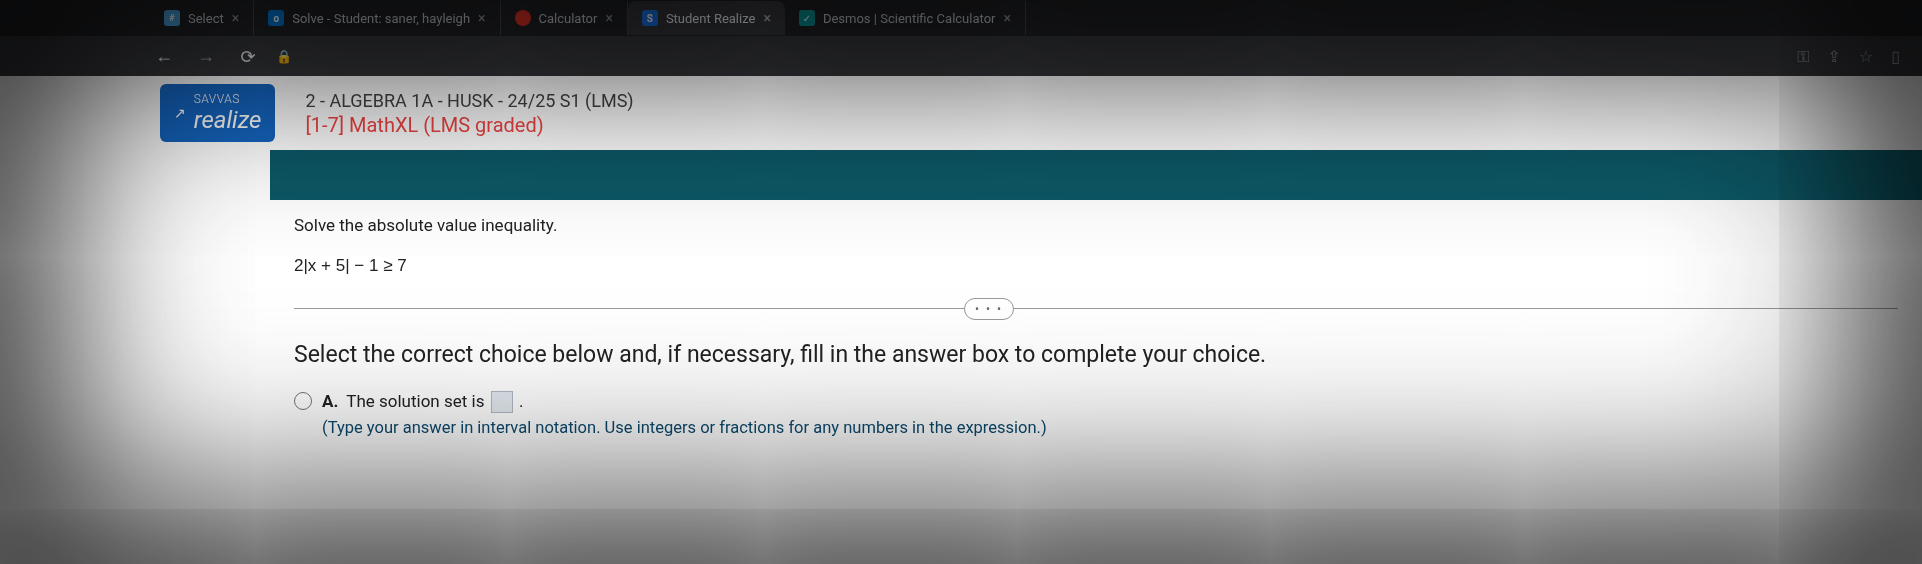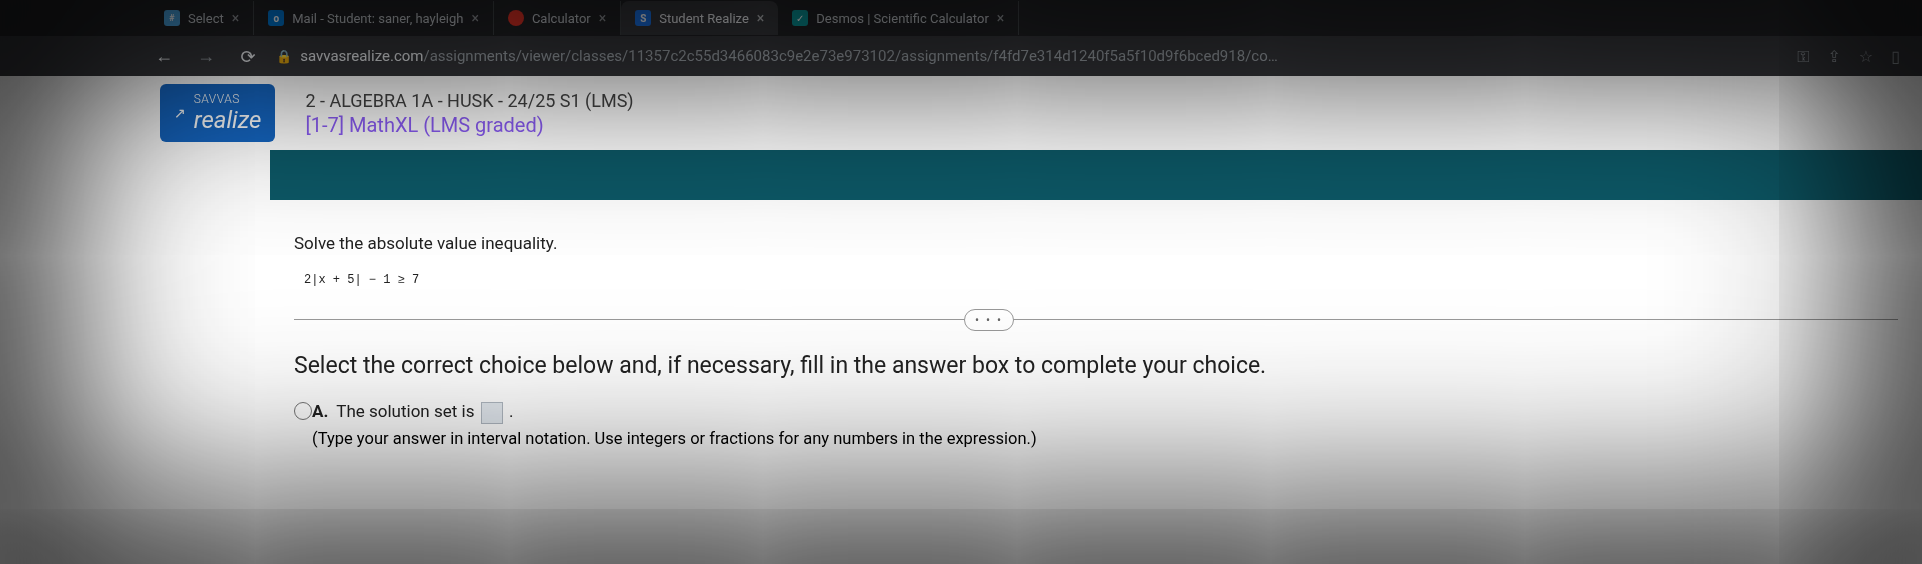--- a/index.html
+++ b/index.html
@@ -134,44 +134,44 @@
     align-items: center;
     gap: 8px;
     font-size: 12px;
   }
   .realize-logo .brand { font-weight: 300; letter-spacing: 0.5px;}
   .realize-logo .brand-main { font-size: 24px; font-style: italic; font-weight: 400;}
   .realize-logo .ext-icon { font-size: 14px; }
   
   .header-text { color: #333; }
   .crumb { font-size: 18px; color: #444; margin-bottom: 2px;}
-  .page-title { font-size: 20px; color: #8b5cf6; }
+  .page-title { font-size: 20px; color: #ef4444; }
   
   .content-wrap {
     margin-left: 270px;
     margin-right: 0;
     background: #fff;
   }
   
   .blue-banner {
     height: 50px;
     background: #0f5a6b;
     background: linear-gradient(#0d5866, #0d5866);
     width: 100%;
   }
   
   .question-area {
-    padding: 31px 24px 10px 24px;
+    padding: 13px 24px 10px 24px;
     color: #222;
     font-size: 17px;
     line-height: 1.5;
   }
   
   .q-prompt { margin-bottom: 14px; }
-  .q-expr { font-family: Liberation Mono, monospace; margin-bottom: 18px; font-size: 12px; margin-left: 10px;}
+  .q-expr { font-family: Liberation Sans, sans-serif; margin-bottom: 18px; font-size: 17px;}
   
   .divider-row {
     position: relative;
     height: 24px;
     margin: 6px 0 18px 0;
   }
   .divider-line {
     border-top: 1px solid #999;
     position: absolute;
     top: 12px; left: 0; right: 0;
@@ -188,40 +188,41 @@
     color: #666;
     letter-spacing: 2px;
     cursor: pointer;
   }
   
   .select-instr { margin-bottom: 16px; font-size: 23px;}
   
   .choice {
     display: flex;
     align-items: flex-start;
+    gap: 10px;
     margin-bottom: 6px;
   }
   .choice input[type=radio] {
     width: 18px; height: 18px;
     margin-top: 3px;
     accent-color: #1565c0;
     border: 1.5px solid #888;
   }
   .choice-label { font-weight: 700; margin-right: 4px;}
   .choice-body { flex: 1; }
   .ans-box {
     display: inline-block;
     width: 22px; height: 22px;
     background: #e3e9ef;
     border: 1px solid #b0b8c1;
     vertical-align: middle;
     margin: 0 2px;
   }
   .choice-hint {
-    color: #000000;
+    color: #0c4a6e;
     margin-top: 2px;
     font-size: 16.5px;
   }
   
   
   body::after {
     content: "";
     position: absolute;
     inset: 0;
     pointer-events: none;
@@ -235,21 +236,21 @@
   <div class="tabs-bar">
 
     <div class="tab">
       <span class="tab-favicon fav-groupme">#</span>
       <span>Select</span>
       <span class="tab-close">×</span>
     </div>
 
     <div class="tab">
       <span class="tab-favicon fav-outlook">o</span>
-      <span>Mail - Student: saner, hayleigh</span>
+      <span>Solve - Student: saner, hayleigh</span>
       <span class="tab-close">×</span>
     </div>
 
     <div class="tab">
       <span class="tab-favicon fav-dashboard"></span>
       <span>Calculator</span>
       <span class="tab-close">×</span>
     </div>
 
     <div class="tab active">
@@ -264,23 +265,20 @@
       <span class="tab-close">×</span>
     </div>
   </div>
 
   <div class="addr-bar">
     <span class="nav-btn enabled">←</span>
     <span class="nav-btn">→</span>
     <span class="nav-btn enabled">⟳</span>
     <div class="url-box">
       <span class="url-lock">🔒</span>
-      <span>
-        <span class="url-domain">savvasrealize.com</span><span>/assignments/viewer/classes/11357c2c55d3466083c9e2e73e973102/assignments/f4fd7e314d1240f5a5f10d9f6bced918/co…</span>
-      </span>
     </div>
     <div class="addr-icons">
       <span>⚿</span>
       <span>⇪</span>
       <span>☆</span>
       <span>▯</span>
     </div>
   </div>
 </div>
 

